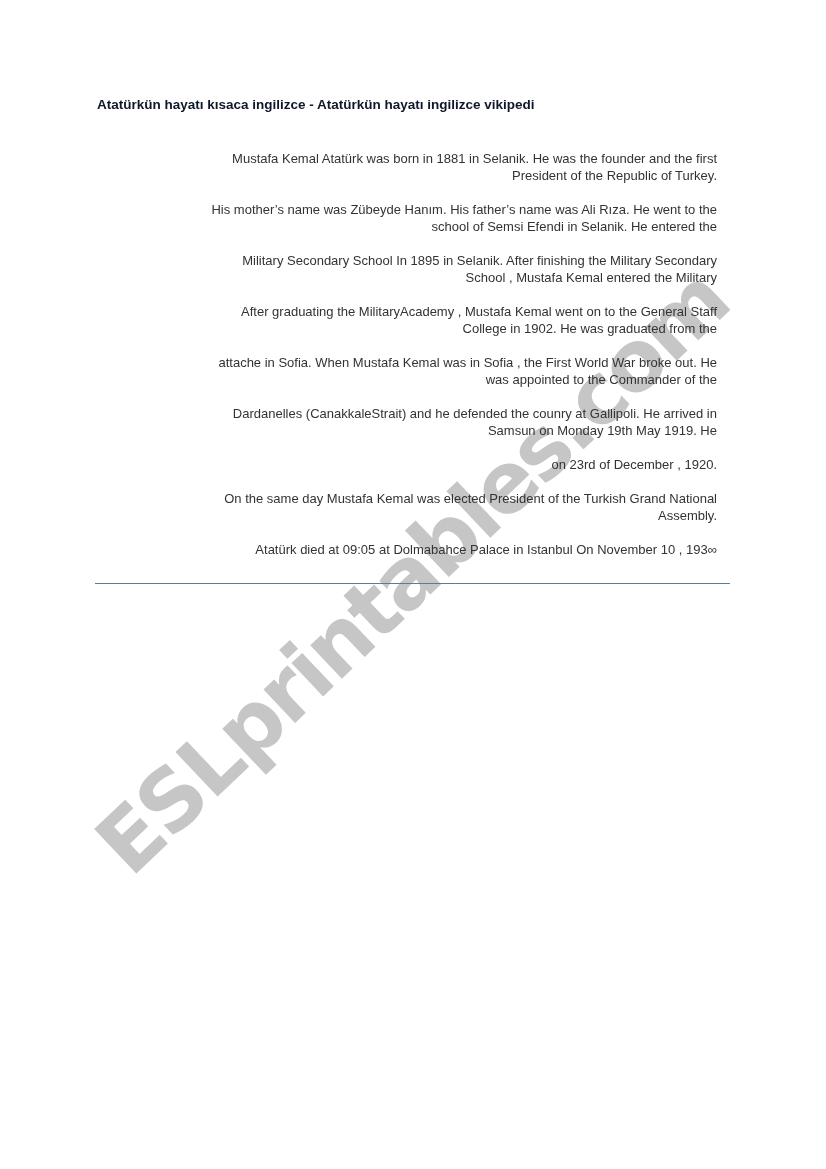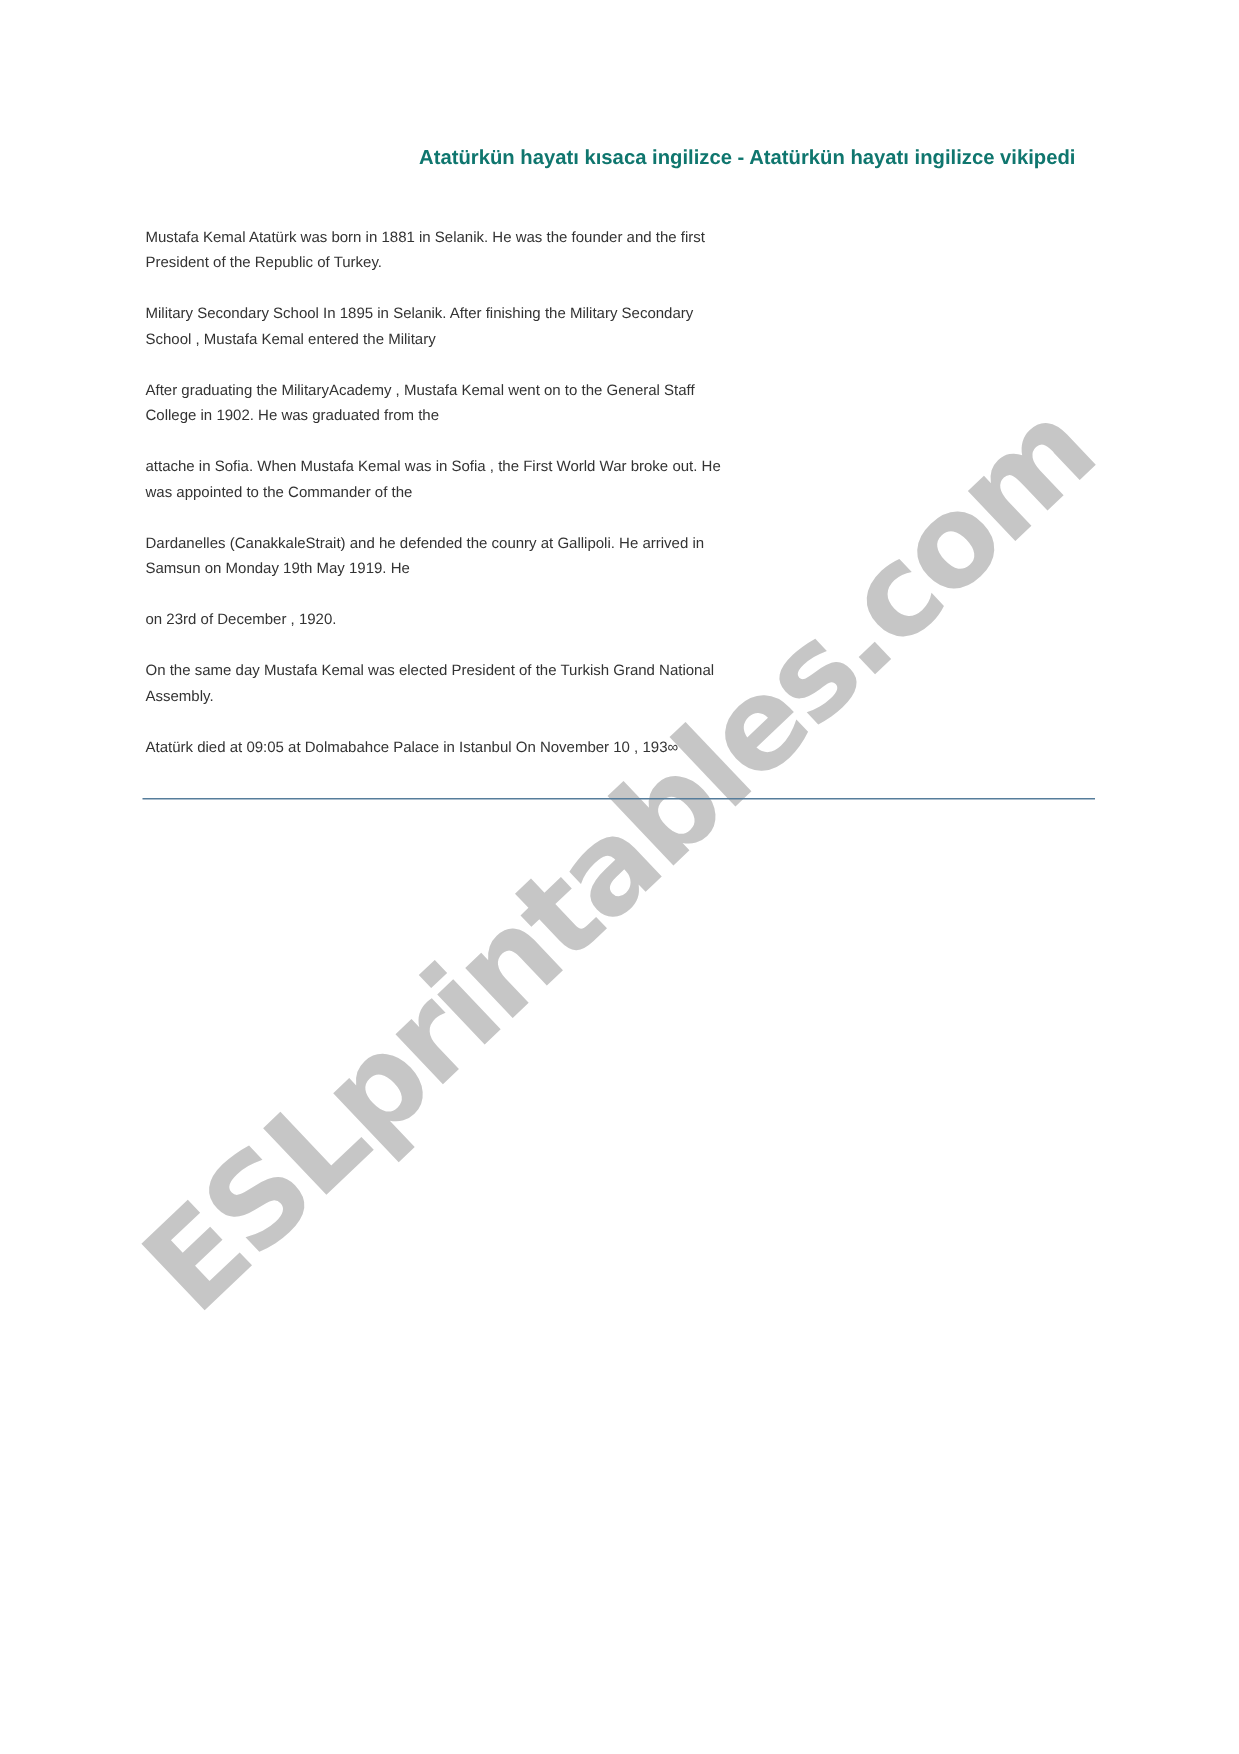--- a/index.html
+++ b/index.html
@@ -30,49 +30,51 @@
     left: 97px;
     top: 96px;
     width: 620px;
     z-index: 1;
   }
   .title {
     margin: 0 0 37px 0;
     font-size: 13.5px;
     line-height: 17px;
     font-weight: bold;
-    color: #0f766e;
-    text-align: right;
+    color: #0f172a;
   }
   .body-par {
     margin: 0 0 17px 0;
-    font-size: 10px;
+    font-size: 13px;
     line-height: 17px;
     color: #333333;
     white-space: pre-line; 
+    text-align: right;
   }
   .divider {
     border: none;
     border-top: 1px solid #567d9b;
     height: 0;
     width: 635px;
     margin: 25px 0 0 -2px;
   }
 </style>
 </head>
 <body>
 
 <div class="watermark">ESLprintables.com</div>
 
 <div class="content">
 
   <h1 class="title">Atatürkün hayatı kısaca ingilizce - Atatürkün hayatı ingilizce vikipedi</h1>
 
   <p class="body-par">Mustafa Kemal Atatürk was born in 1881 in Selanik. He was the founder and the first
 President of the Republic of Turkey.</p>
+  <p class="body-par">His mother’s name was Zübeyde Hanım. His father’s name was Ali Rıza. He went to the
+school of Semsi Efendi in Selanik. He entered the</p>
   <p class="body-par">Military Secondary School In 1895 in Selanik. After finishing the Military Secondary
 School , Mustafa Kemal entered the Military</p>
   <p class="body-par">After graduating the MilitaryAcademy , Mustafa Kemal went on to the General Staff
 College in 1902. He was graduated from the</p>
   <p class="body-par">attache in Sofia. When Mustafa Kemal was in Sofia , the First World War broke out. He
 was appointed to the Commander of the</p>
   <p class="body-par">Dardanelles (CanakkaleStrait) and he defended the counry at Gallipoli. He arrived in
 Samsun on Monday 19th May 1919. He</p>
   <p class="body-par">on 23rd of December , 1920.</p>
   <p class="body-par">On the same day Mustafa Kemal was elected President of the Turkish Grand National

